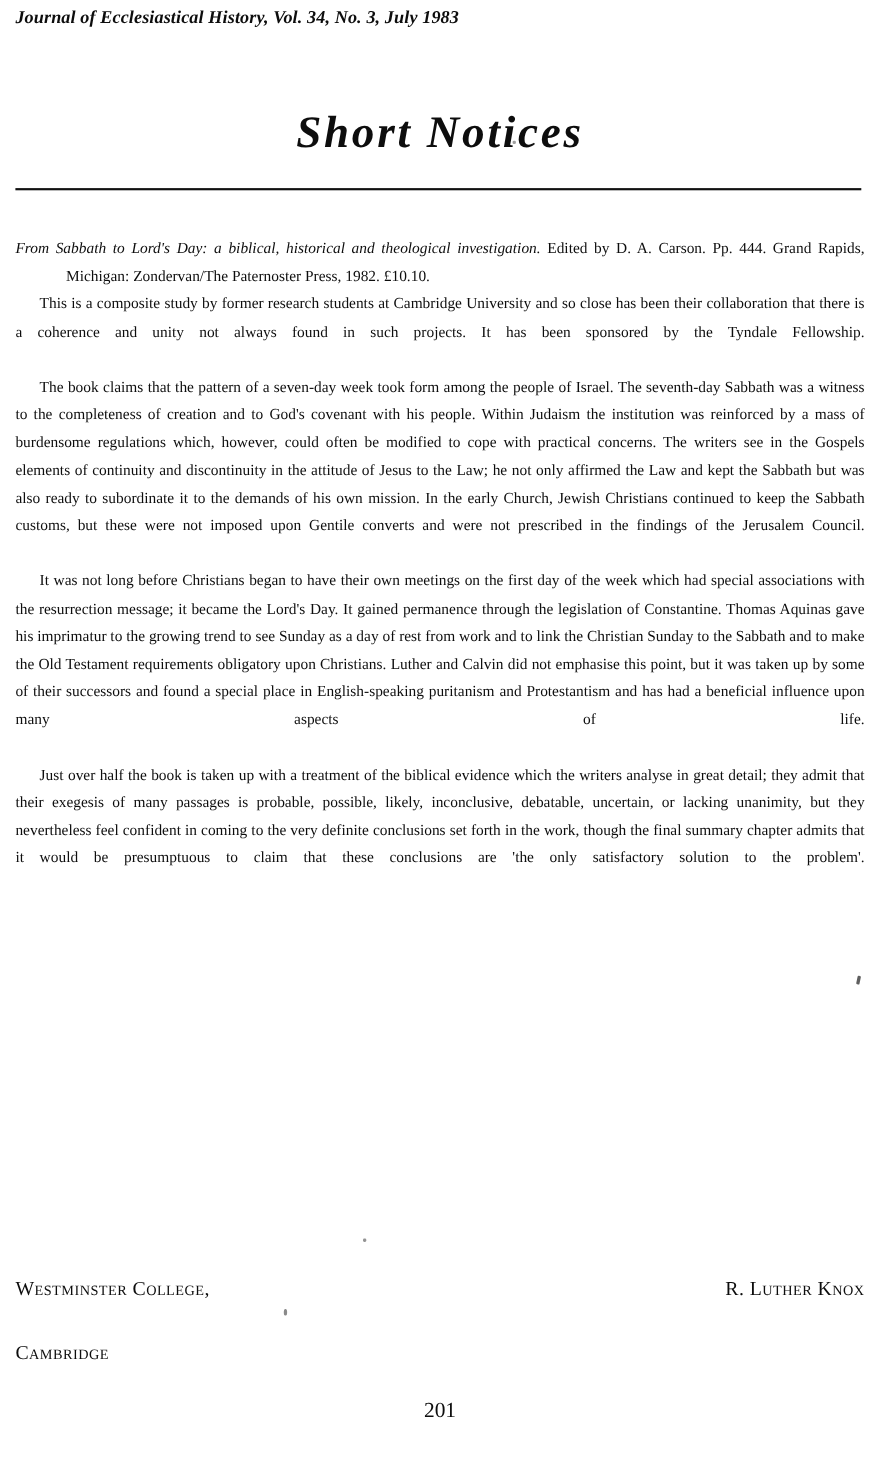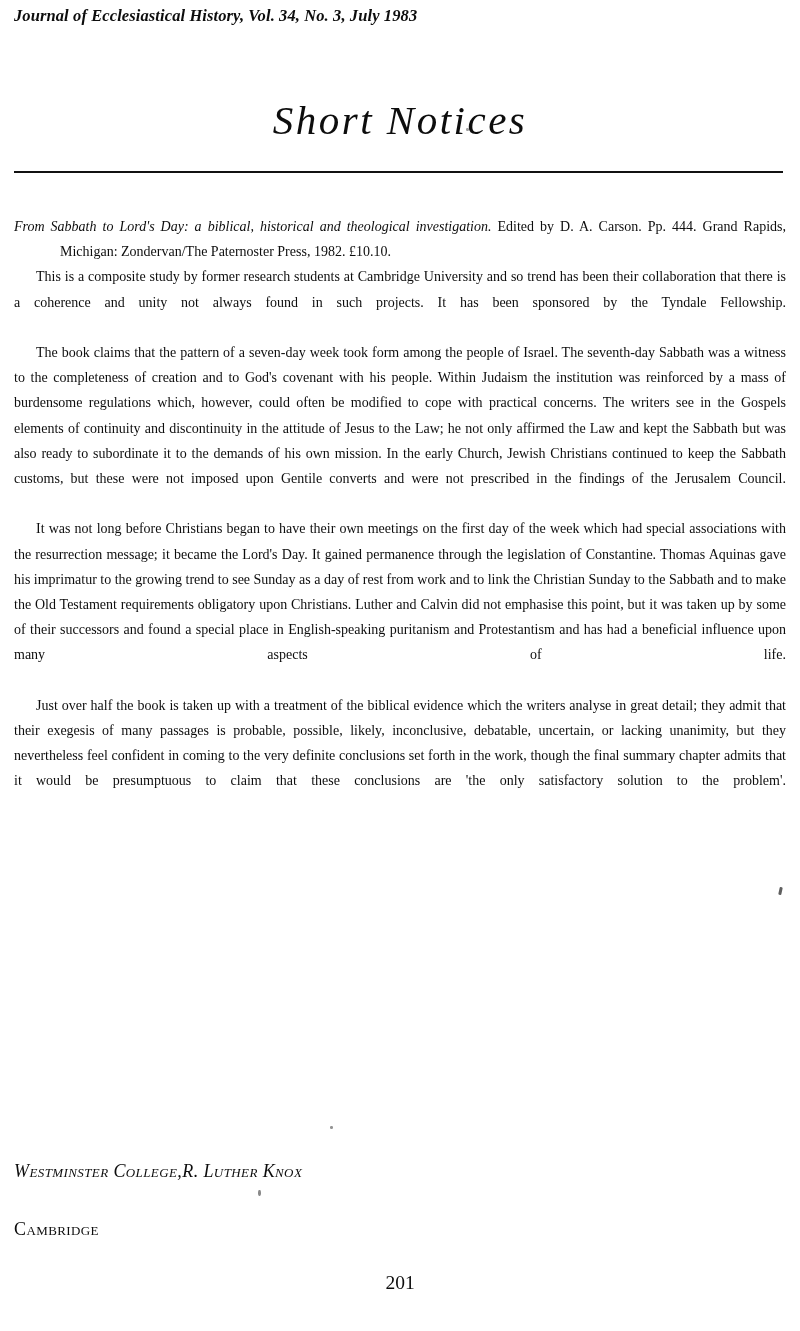--- a/index.html
+++ b/index.html
@@ -40,21 +40,21 @@
   
   .page-title {
     position: absolute;
     left: 0;
     top: 69px;
     width: 800px;
     text-align: center;
     font-style: italic;
     font-size: 41px;
     letter-spacing: 2.5px;
-    font-weight: 400;
+    font-weight: 700;
   }
 
   
   .rule {
     position: absolute;
     left: 14px;
     top: 171px;
     width: 769px;
     height: 2.4px;
     background: #111;
@@ -100,22 +100,22 @@
   .signature {
     position: absolute;
     left: 14px;
     top: 1158px;
     width: 772px;
     font-size: 18px;
     line-height: 26px;
   }
   .signature .row {
     display: flex;
+    justify-content: space-between;
     align-items: baseline;
-    font-style: italic;
   }
   .smallcaps {
     font-variant: small-caps;
     letter-spacing: 0.4px;
   }
   .sig-left { text-align: left; }
   .sig-right { text-align: right; }
   .sig-second {
     display: block;
     text-align: left;
@@ -177,21 +177,21 @@
   <div class="running-head">Journal of Ecclesiastical History, Vol. 34, No. 3, July 1983</div>
 
   <h1 class="page-title">Short Notices</h1>
 
   <div class="rule"></div>
 
   <div class="column">
 
     <p class="bib"><span class="title">From Sabbath to Lord's Day: a biblical, historical and theological investigation.</span><span> Edited by D. A. Carson. Pp. 444. Grand Rapids, Michigan: Zondervan/The Paternoster Press, 1982. £10.10.</span></p>
 
-    <p class="para">This is a composite study by former research students at Cambridge University and so trend has been their collaboration that there is a coherence and unity not always found in such projects. It has been sponsored by the Tyndale Fellowship.</p>
+    <p class="para">This is a composite study by former research students at Cambridge University and so close has been their collaboration that there is a coherence and unity not always found in such projects. It has been sponsored by the Tyndale Fellowship.</p>
     <p class="para">The book claims that the pattern of a seven-day week took form among the people of Israel. The seventh-day Sabbath was a witness to the completeness of creation and to God's covenant with his people. Within Judaism the institution was reinforced by a mass of burdensome regulations which, however, could often be modified to cope with practical concerns. The writers see in the Gospels elements of continuity and discontinuity in the attitude of Jesus to the Law; he not only affirmed the Law and kept the Sabbath but was also ready to subordinate it to the demands of his own mission. In the early Church, Jewish Christians continued to keep the Sabbath customs, but these were not imposed upon Gentile converts and were not prescribed in the findings of the Jerusalem Council.</p>
     <p class="para">It was not long before Christians began to have their own meetings on the first day of the week which had special associations with the resurrection message; it became the Lord's Day. It gained permanence through the legislation of Constantine. Thomas Aquinas gave his imprimatur to the growing trend to see Sunday as a day of rest from work and to link the Christian Sunday to the Sabbath and to make the Old Testament requirements obligatory upon Christians. Luther and Calvin did not emphasise this point, but it was taken up by some of their successors and found a special place in English-speaking puritanism and Protestantism and has had a beneficial influence upon many aspects of life.</p>
     <p class="para">Just over half the book is taken up with a treatment of the biblical evidence which the writers analyse in great detail; they admit that their exegesis of many passages is probable, possible, likely, inconclusive, debatable, uncertain, or lacking unanimity, but they nevertheless feel confident in coming to the very definite conclusions set forth in the work, though the final summary chapter admits that it would be presumptuous to claim that these conclusions are 'the only satisfactory solution to the problem'.</p>
 
   </div>
 
   <div class="signature">
     <div class="row">
       <span class="smallcaps sig-left">Westminster College,</span>
       <span class="smallcaps sig-right">R. Luther Knox</span>

